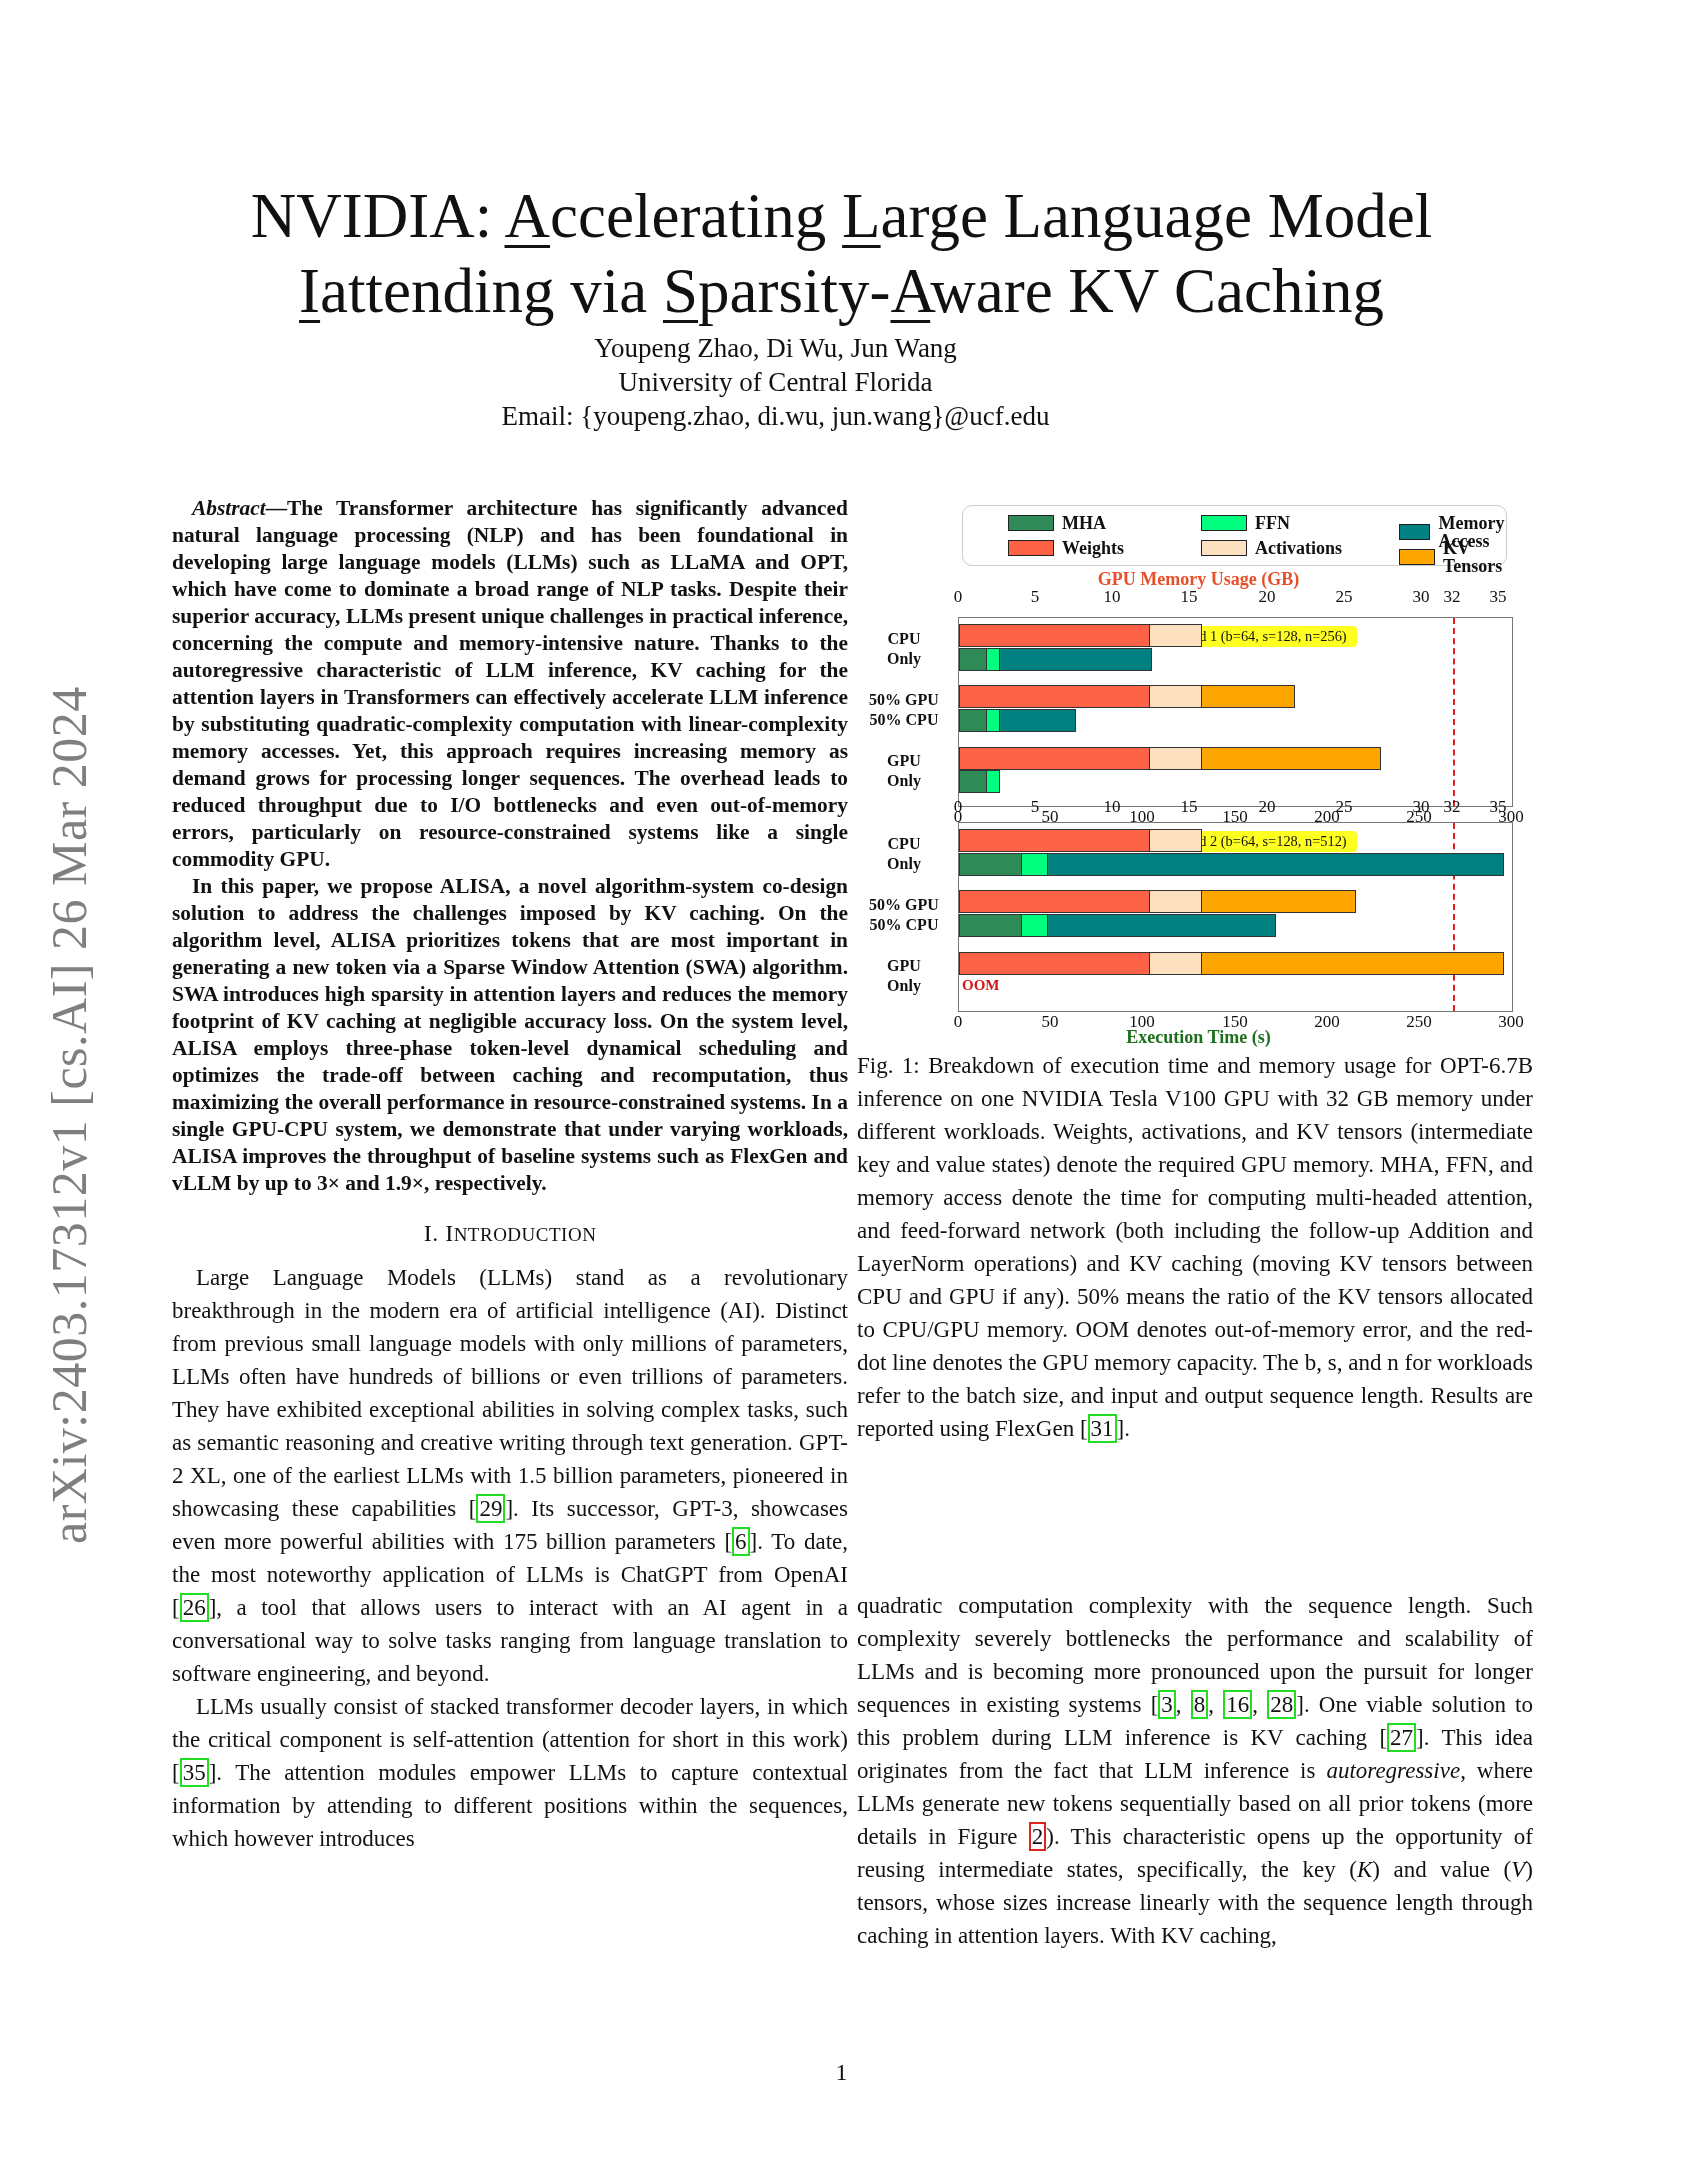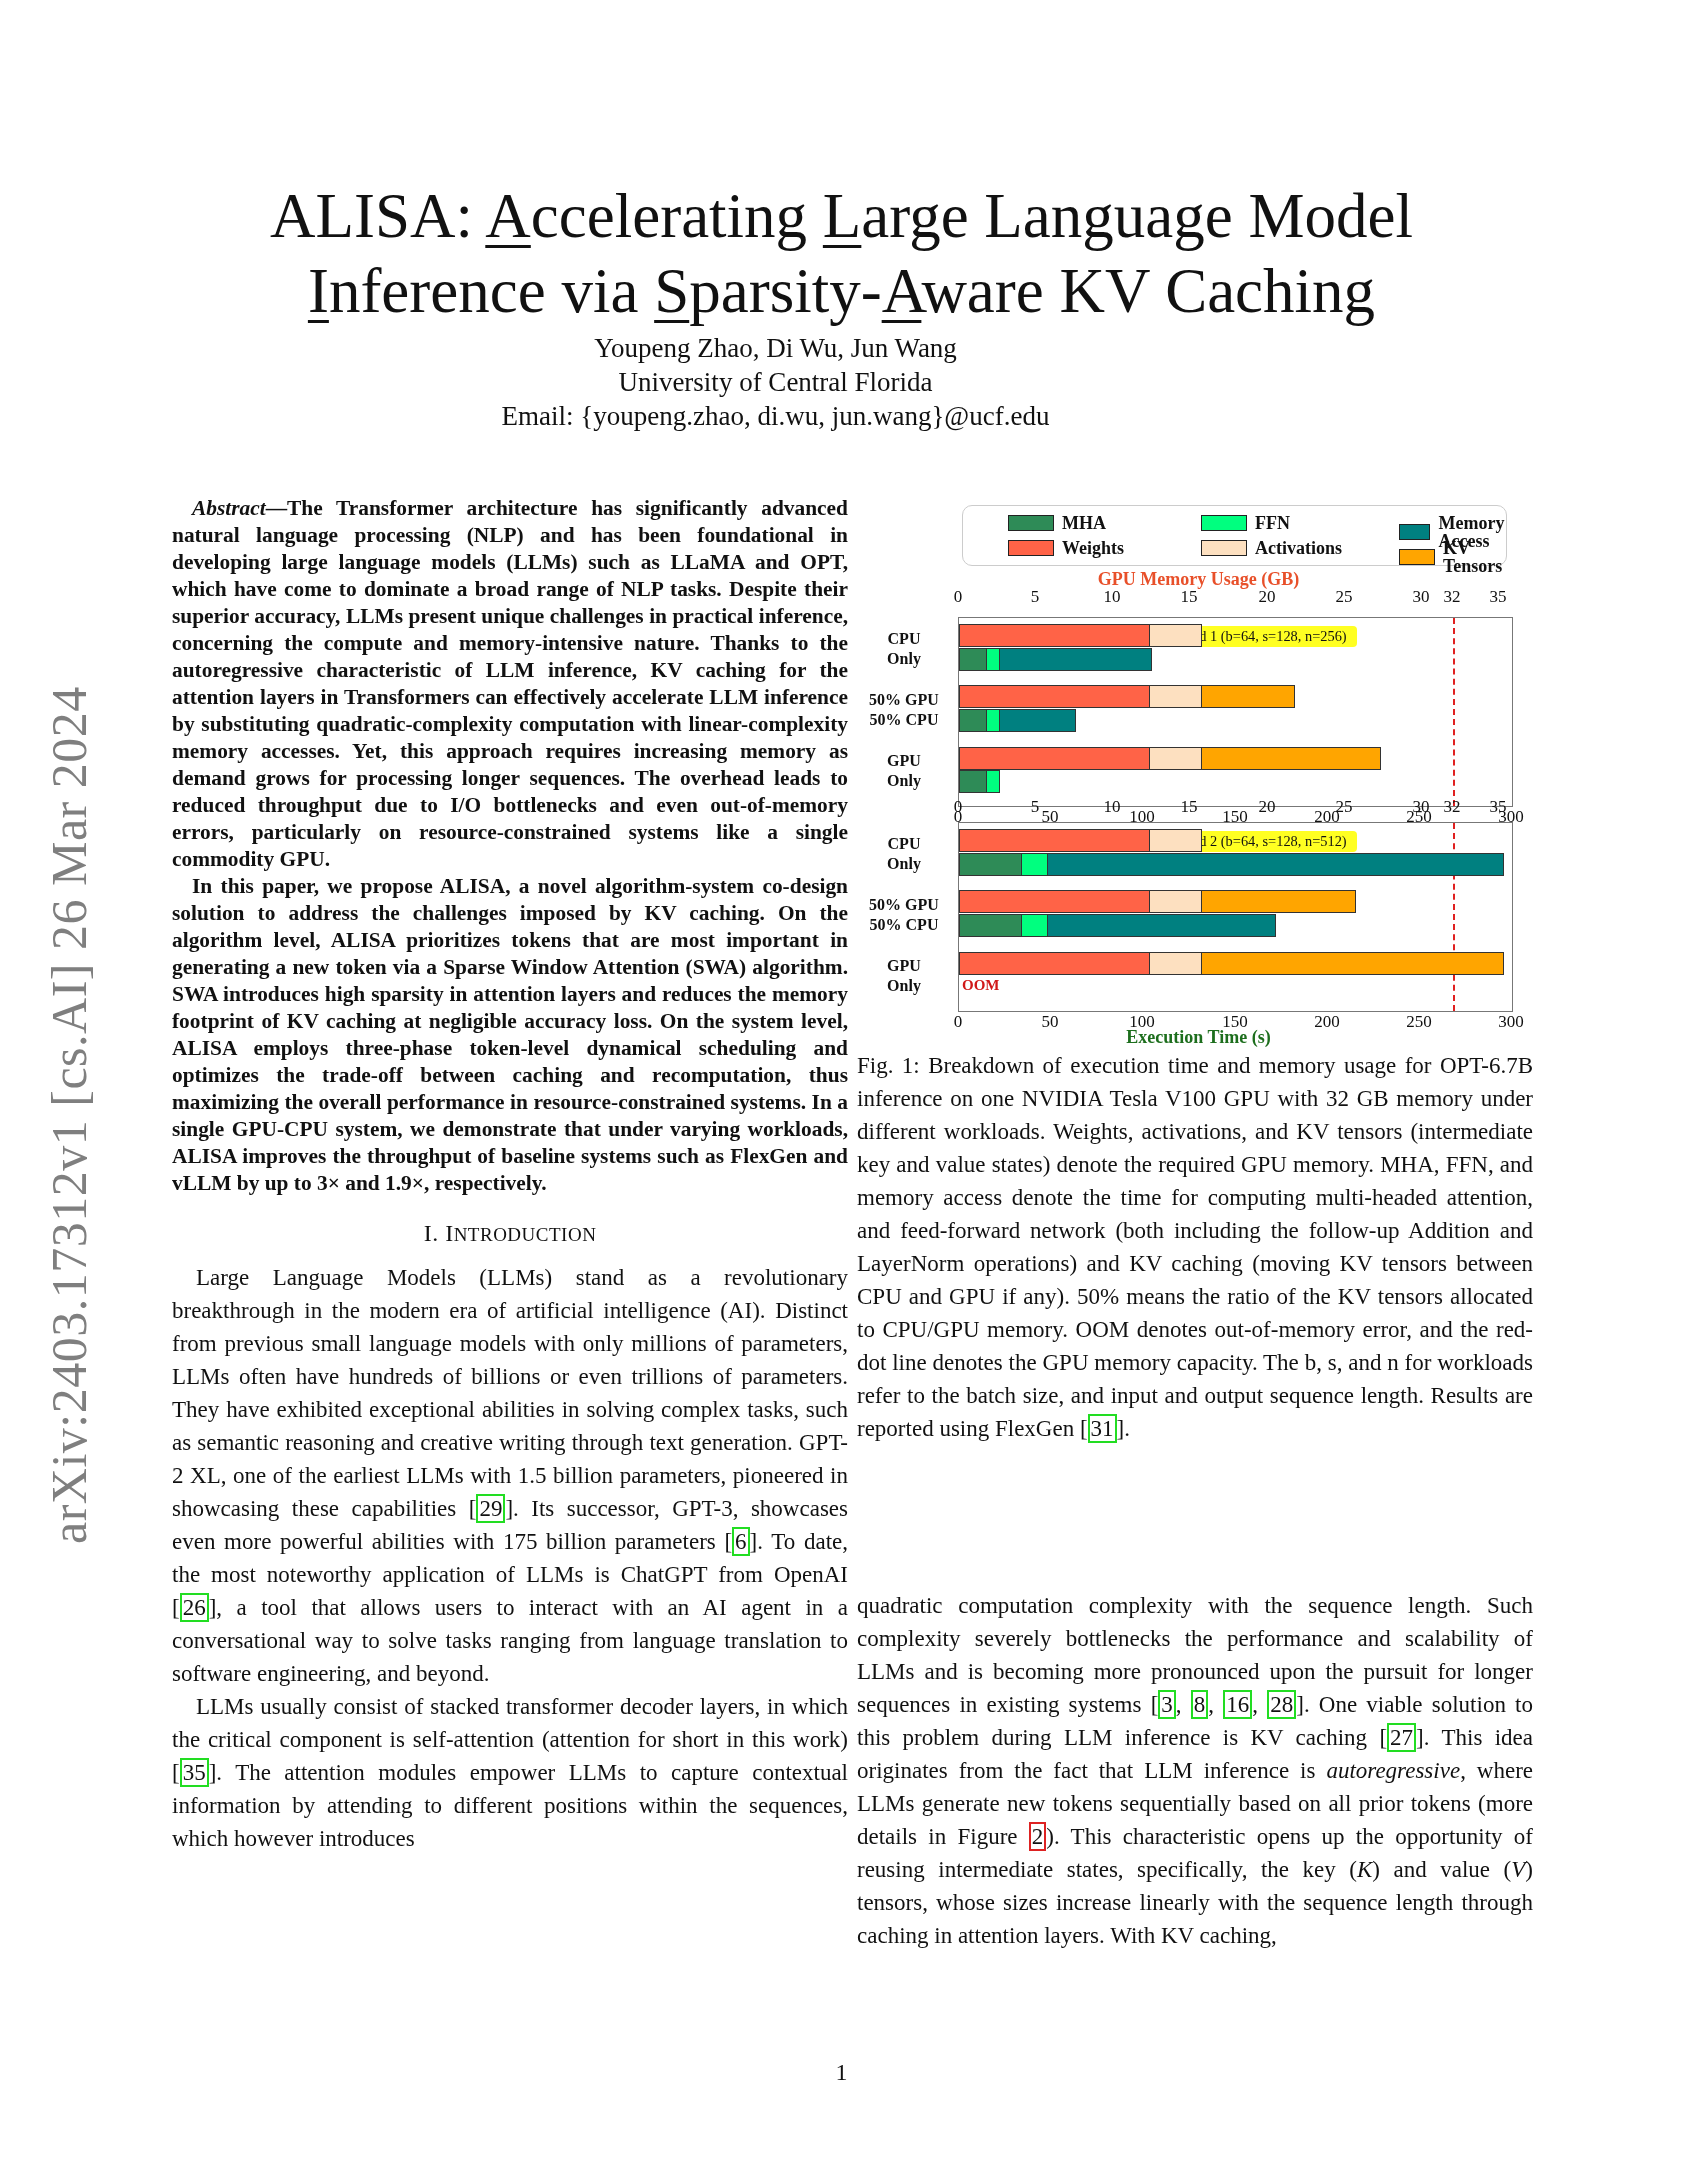--- a/index.html
+++ b/index.html
@@ -37,22 +37,22 @@
   .oom { position: absolute; color: #d01818; font-weight: bold; font-size: 15px; }
   .caption { position: absolute; left: 857px; top: 1049px; width: 676px; font-size: 23px; line-height: 33px; text-align: justify; }
   .pagenum { position: absolute; left: 0; top: 2059px; width: 1683px; text-align: center; font-size: 24px; }
 </style>
 </head>
 <body>
 
 <div class="arxiv">arXiv:2403.17312v1  [cs.AI]  26 Mar 2024</div>
 
 <h1 class="title">
-  <span class="line"><span>ALISA: </span><u>A</u><span>ccelerating </span><u>L</u><span>arge Language Model</span></span>
-  <span class="line"><u>I</u><span>nference via </span><u>S</u><span>parsity-</span><u>A</u><span>ware KV Caching</span></span>
+  <span class="line"><span>NVIDIA: </span><u>A</u><span>ccelerating </span><u>L</u><span>arge Language Model</span></span>
+  <span class="line"><u>I</u><span>attending via </span><u>S</u><span>parsity-</span><u>A</u><span>ware KV Caching</span></span>
 </h1>
 
 <div class="authors">
   <div>Youpeng Zhao, Di Wu, Jun Wang</div>
   <div>University of Central Florida</div>
   <div>Email: {youpeng.zhao, di.wu, jun.wang}@ucf.edu</div>
 </div>
 
 <div class="col col-left">
   <div class="abstract">

